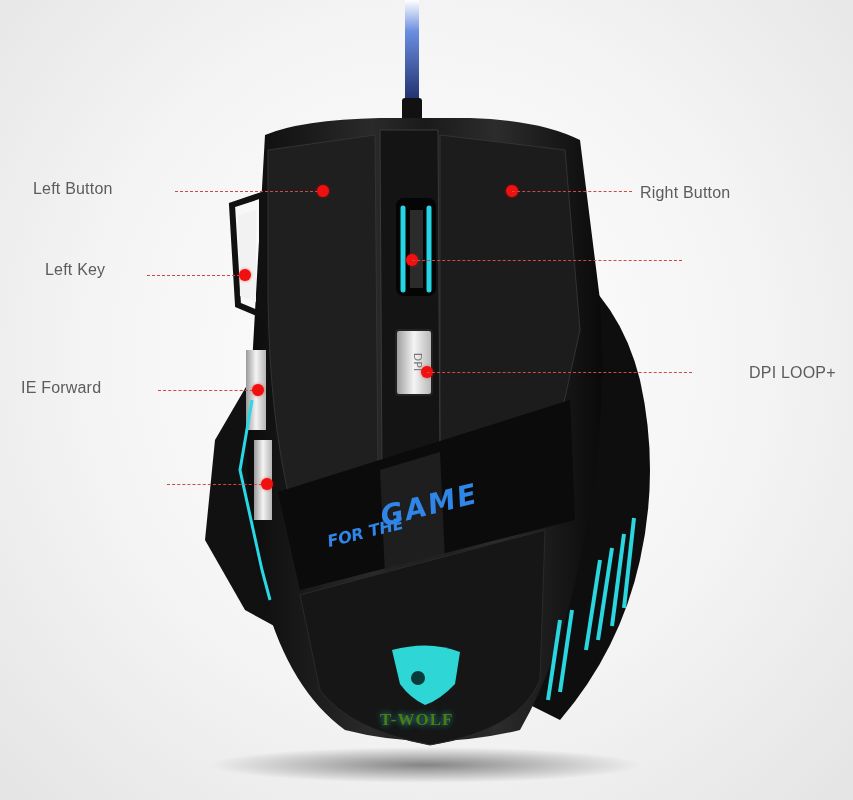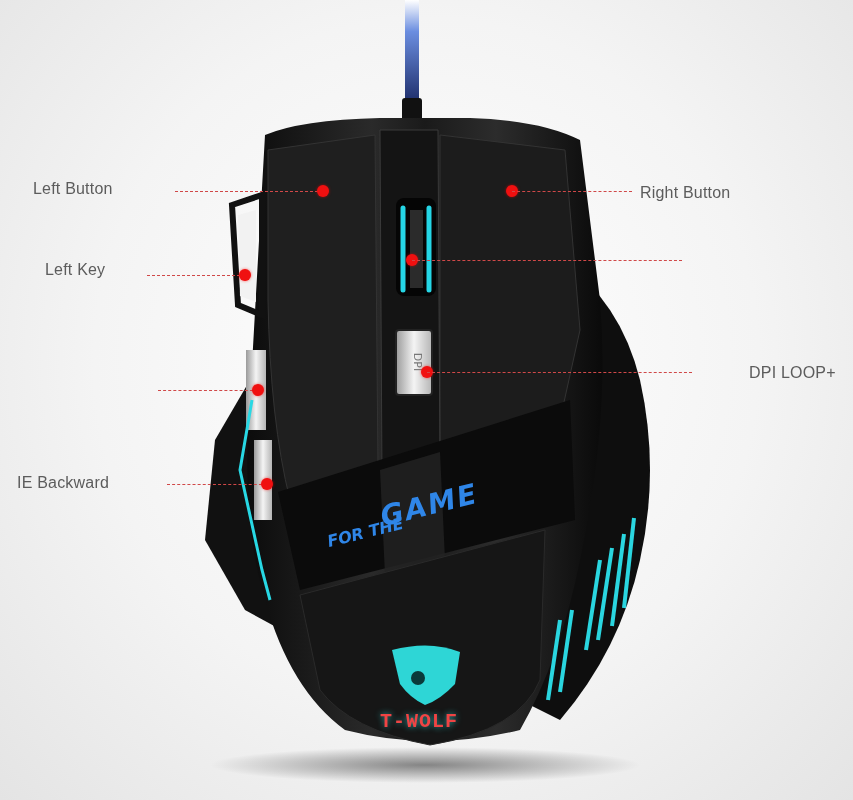--- a/index.html
+++ b/index.html
@@ -19,22 +19,22 @@
   }
   .dot {
     position:absolute; width:12px; height:12px; border-radius:50%;
     background:#f01010; box-shadow:0 0 3px rgba(255,0,0,0.6);
   }
   .slogan {
     position:absolute; color:#2f86e8; font-family:"DejaVu Sans", sans-serif;
     font-style:italic; font-weight:bold; transform-origin:left bottom;
   }
   .brand {
-    position:absolute; color:#ef4444; font-family:Liberation Mono, monospace;
-    font-weight:bold; font-size:20px; letter-spacing:1px;
+    position:absolute; color:#4d7c0f; font-family:Liberation Serif, serif;
+    font-weight:bold; font-size:17px; letter-spacing:1px;
     text-shadow:0 0 6px rgba(50,230,230,0.7);
   }
 </style>
 </head>
 <body>
 
 <div class="stage">
 
   <svg class="mouse" width="853" height="800" viewBox="0 0 853 800">
     <defs>
@@ -120,24 +120,24 @@
   <div class="brand" style="left:380px; top:710px;">T-WOLF</div>
 
   <div class="label" style="left:33px; top:176px;">Left Button</div>
   <div class="leader" style="left:175px; top:191px; width:148px;"></div>
   <div class="dot" style="left:317px; top:185px;"></div>
 
   <div class="label" style="left:45px; top:257px;">Left Key</div>
   <div class="leader" style="left:147px; top:275px; width:98px;"></div>
   <div class="dot" style="left:239px; top:269px;"></div>
 
+  <div class="label" style="left:21px; top:375px;">IE Forward</div>
   <div class="leader" style="left:158px; top:390px; width:100px;"></div>
   <div class="dot" style="left:252px; top:384px;"></div>
 
-  <div class="label" style="left:17px; top:470px;">IE Backward</div>
   <div class="leader" style="left:167px; top:484px; width:100px;"></div>
   <div class="dot" style="left:261px; top:478px;"></div>
 
   <div class="dot" style="left:506px; top:185px;"></div>
   <div class="leader" style="left:512px; top:191px; width:120px;"></div>
   <div class="label" style="left:640px; top:180px;">Right Button</div>
 
   <div class="dot" style="left:406px; top:254px;"></div>
   <div class="leader" style="left:412px; top:260px; width:270px;"></div>
 

